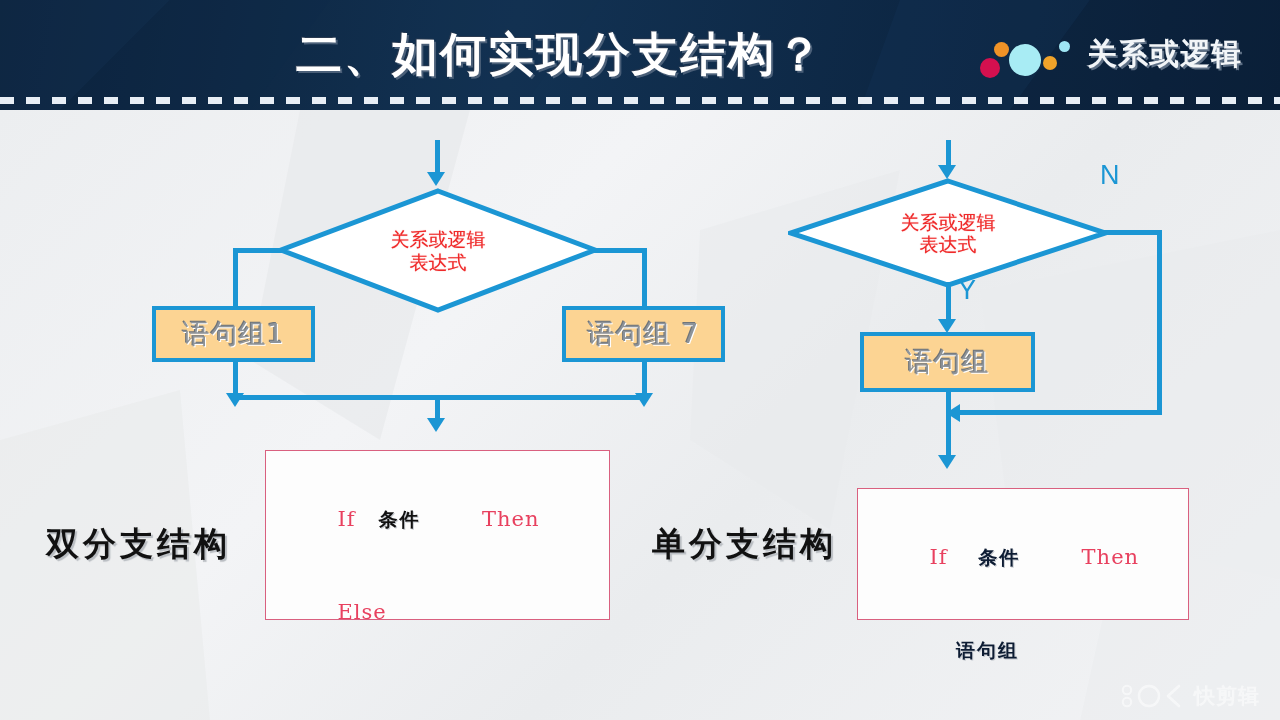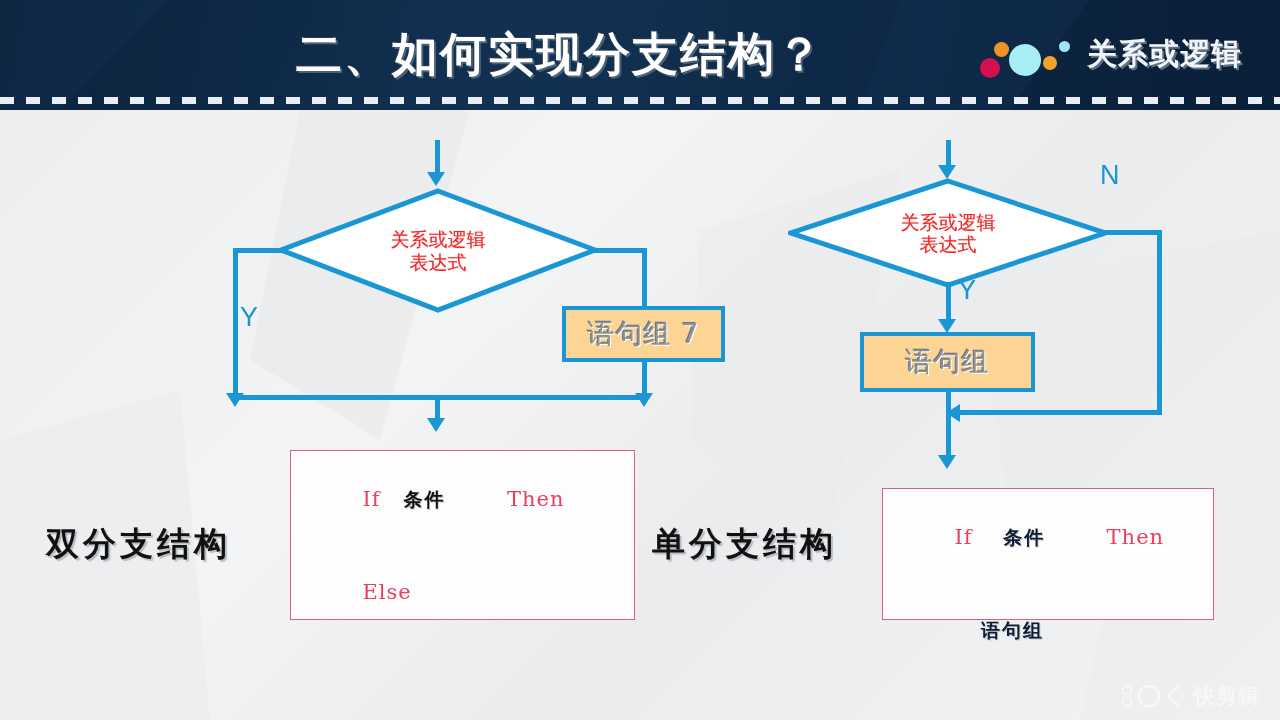--- a/index.html
+++ b/index.html
@@ -83,21 +83,21 @@
     text-shadow:1px 1px 0 #ffffff,-1px -1px 0 #6f7479;
   }
   .yn{
     position:absolute;color:#1b96d4;font-size:27px;
     font-family:"Liberation Sans",sans-serif;
   }
 
   
   .codebox{
     position:absolute;background:#fdfdfd;border:1.5px solid #d9607f;
-    box-sizing:border-box;padding:2px 18px;margin-left:25px;
+    box-sizing:border-box;padding:22px 18px;
   }
   .codeline{
     white-space:pre;font-size:21px;line-height:1.48;
     font-family:"DejaVu Serif","Liberation Serif",serif;
   }
   .kw{color:#e8415f;letter-spacing:1px;}
   .cn{
     color:#0d1c33;font-weight:bold;letter-spacing:2px;
     font-family:"DejaVu Sans","Liberation Sans",sans-serif;font-size:19px;
     text-shadow:1px 1px 0 #c8ccd2;
@@ -183,20 +183,23 @@
       <span class="yn" style="left:240px;top:192px;">Y</span>
       <div class="hline" style="left:233px;top:138px;width:52px;"></div>
       <div class="vline" style="left:233px;top:138px;height:150px;"></div>
       <div class="arrow-down" style="left:226px;top:283px;"></div>
 
       <span class="yn" style="left:620px;top:192px;">N</span>
       <div class="hline" style="left:590px;top:138px;width:57px;"></div>
       <div class="vline" style="left:642px;top:138px;height:150px;"></div>
       <div class="arrow-down" style="left:635px;top:283px;"></div>
 
+      <div class="procbox" style="left:152px;top:196px;width:163px;height:56px;">
+        <span>语句组1</span>
+      </div>
       <div class="procbox" style="left:562px;top:196px;width:163px;height:56px;">
         <span>语句组 7</span>
       </div>
 
       <div class="vline" style="left:233px;top:252px;height:38px;"></div>
       <div class="vline" style="left:642px;top:252px;height:38px;"></div>
       <div class="hline" style="left:233px;top:285px;width:414px;"></div>
       <div class="vline" style="left:435px;top:285px;height:28px;"></div>
       <div class="arrow-down" style="left:427px;top:308px;"></div>
     </div>

